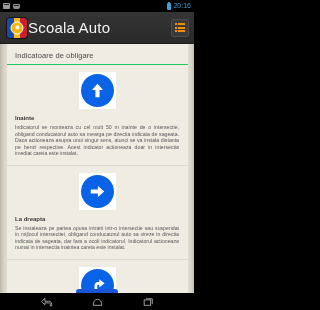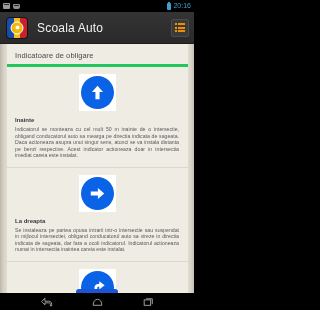--- a/index.html
+++ b/index.html
@@ -130,22 +130,21 @@
     content: "";
     position: absolute;
     left: 50%; top: 50%;
     transform: translate(-50%, -50%);
     width: 4px; height: 4px;
     border-radius: 50%;
     background: #ffffff;
   }
   .app-title {
     color: #f2f2f2;
-    font-size: 12px;
-    margin-left: 9px;
+    font-size: 15px;
     letter-spacing: 0.2px;
     white-space: nowrap;
   }
   .menu-btn {
     margin-left: auto;
     margin-right: 5px;
     width: 18px;
     height: 18px;
     border: 1px solid #4c4c4c;
     border-radius: 2px;
@@ -198,21 +197,21 @@
     top: 0; left: 7px; right: 6px;
     bottom: 0;
     background: #efece4;
     overflow: hidden;
   }
 
   .section-title {
     font-size: 7.5px;
     color: #4a4a4a;
     padding: 7px 0 4px 8px;
-    border-bottom: 3px solid #22c55e;
+    border-bottom: 1px solid #22c55e;
     letter-spacing: 0.1px;
   }
 
   .entry {
     padding: 0 0 4px 0;
     border-bottom: 1px solid #dcd8cd;
   }
   .sign-wrap {
     display: flex;
     justify-content: center;

